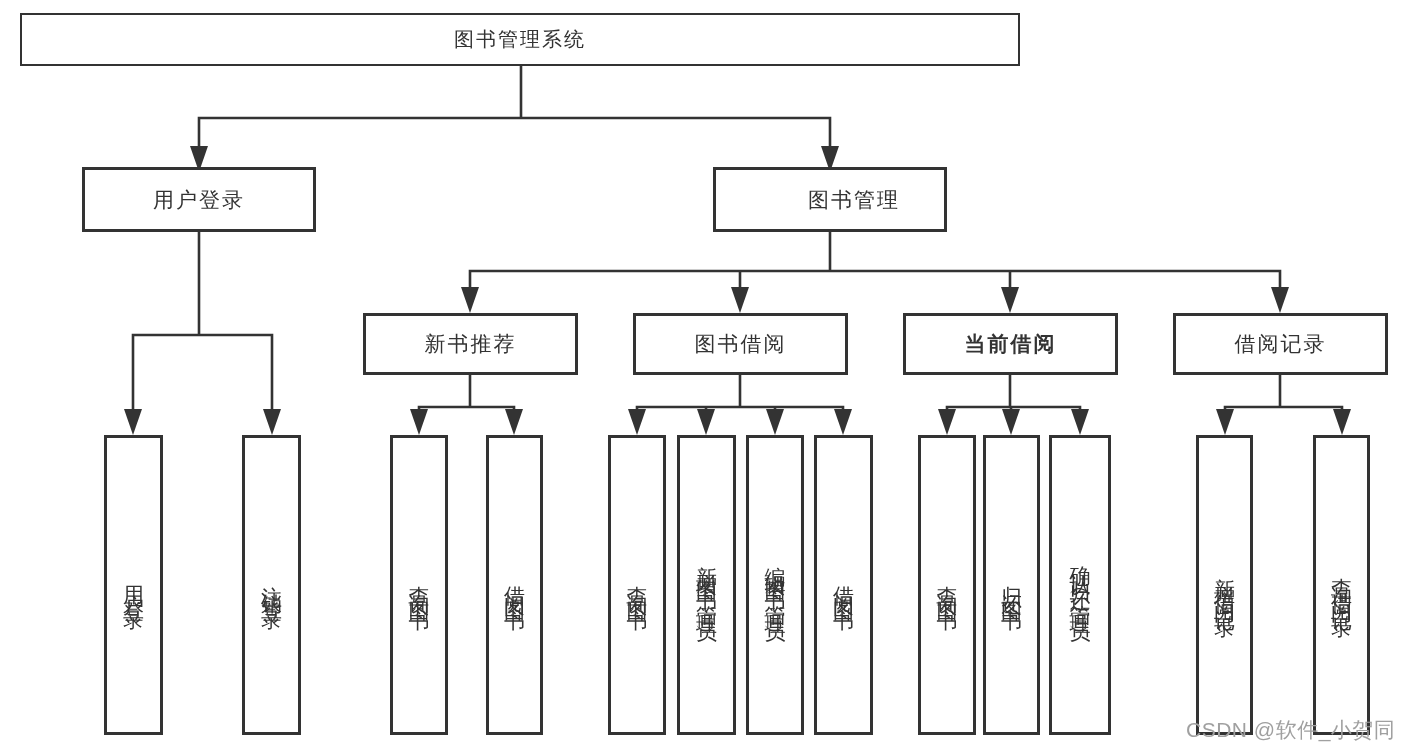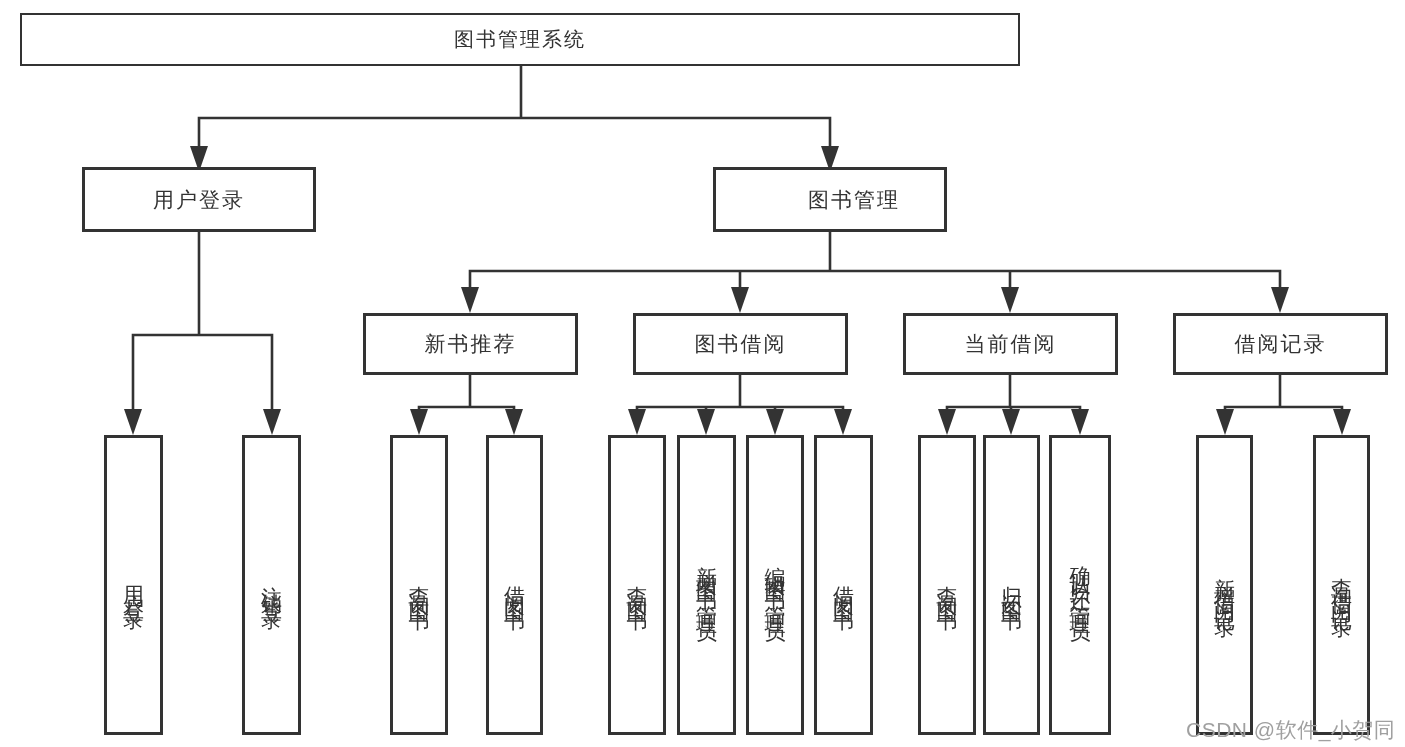--- a/index.html
+++ b/index.html
@@ -106,21 +106,21 @@
     <polygon points="1333,409 1351,409 1342,435"></polygon>
   </svg>
 
   <div class="node root" style="left:20px; top:13px; width:1000px; height:53px;">图书管理系统</div>
 
   <div class="node h2" style="left:82px; top:167px; width:234px; height:65px;">用户登录</div>
   <div class="node h2" style="left:713px; top:167px; width:234px; height:65px;padding-left:48px;">图书管理</div>
 
   <div class="node h3" style="left:363px; top:313px; width:215px; height:62px;">新书推荐</div>
   <div class="node h3" style="left:633px; top:313px; width:215px; height:62px;font-family:Liberation Mono, monospace;">图书借阅</div>
-  <div class="node h3" style="left:903px; top:313px; width:215px; height:62px;">当前借阅</div>
+  <div class="node h3" style="left:903px; top:313px; width:215px; height:62px;font-weight:bold;">当前借阅</div>
   <div class="node h3" style="left:1173px; top:313px; width:215px; height:62px;">借阅记录</div>
 
   <div class="node leaf" style="left:104px; top:435px; width:59px; height:300px;">用户登录</div>
   <div class="node leaf" style="left:242px; top:435px; width:59px; height:300px;">注销登录</div>
 
   <div class="node leaf" style="left:390px; top:435px; width:58px; height:300px;">查询图书</div>
   <div class="node leaf" style="left:486px; top:435px; width:57px; height:300px;">借阅图书</div>
 
   <div class="node leaf" style="left:608px; top:435px; width:58px; height:300px;">查询图书</div>
   <div class="node leaf" style="left:677px; top:435px; width:59px; height:300px;">新增图书（管理员）</div>

